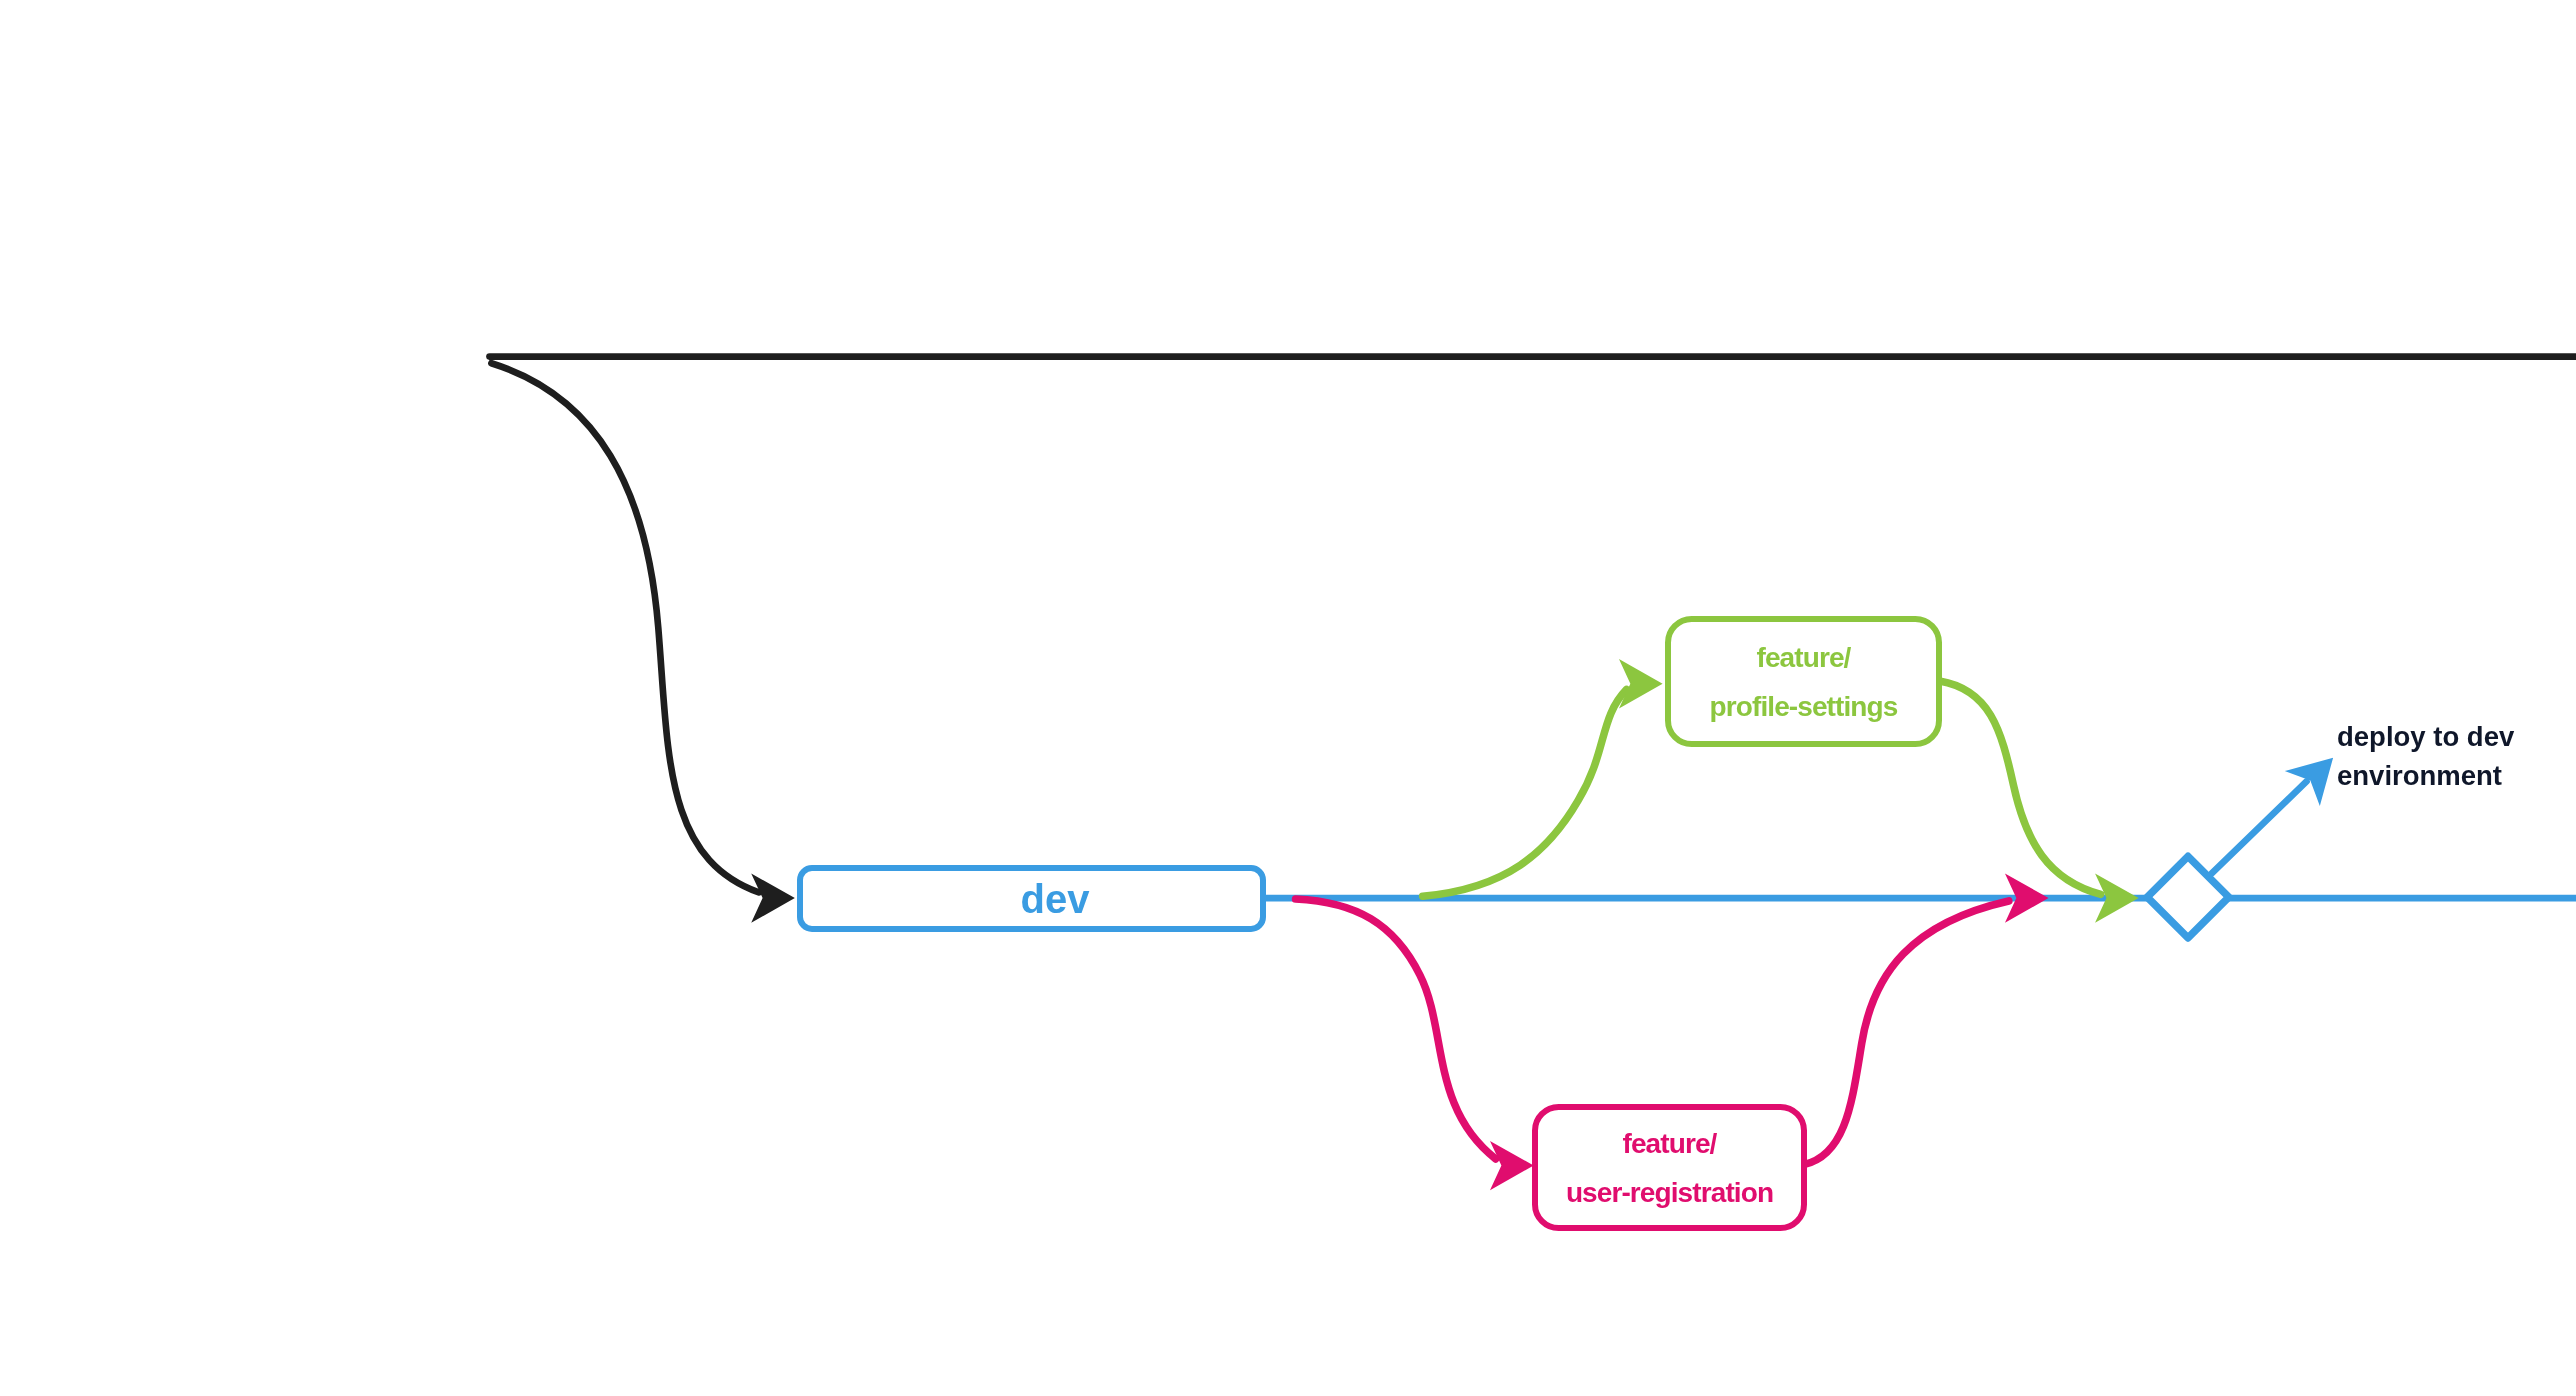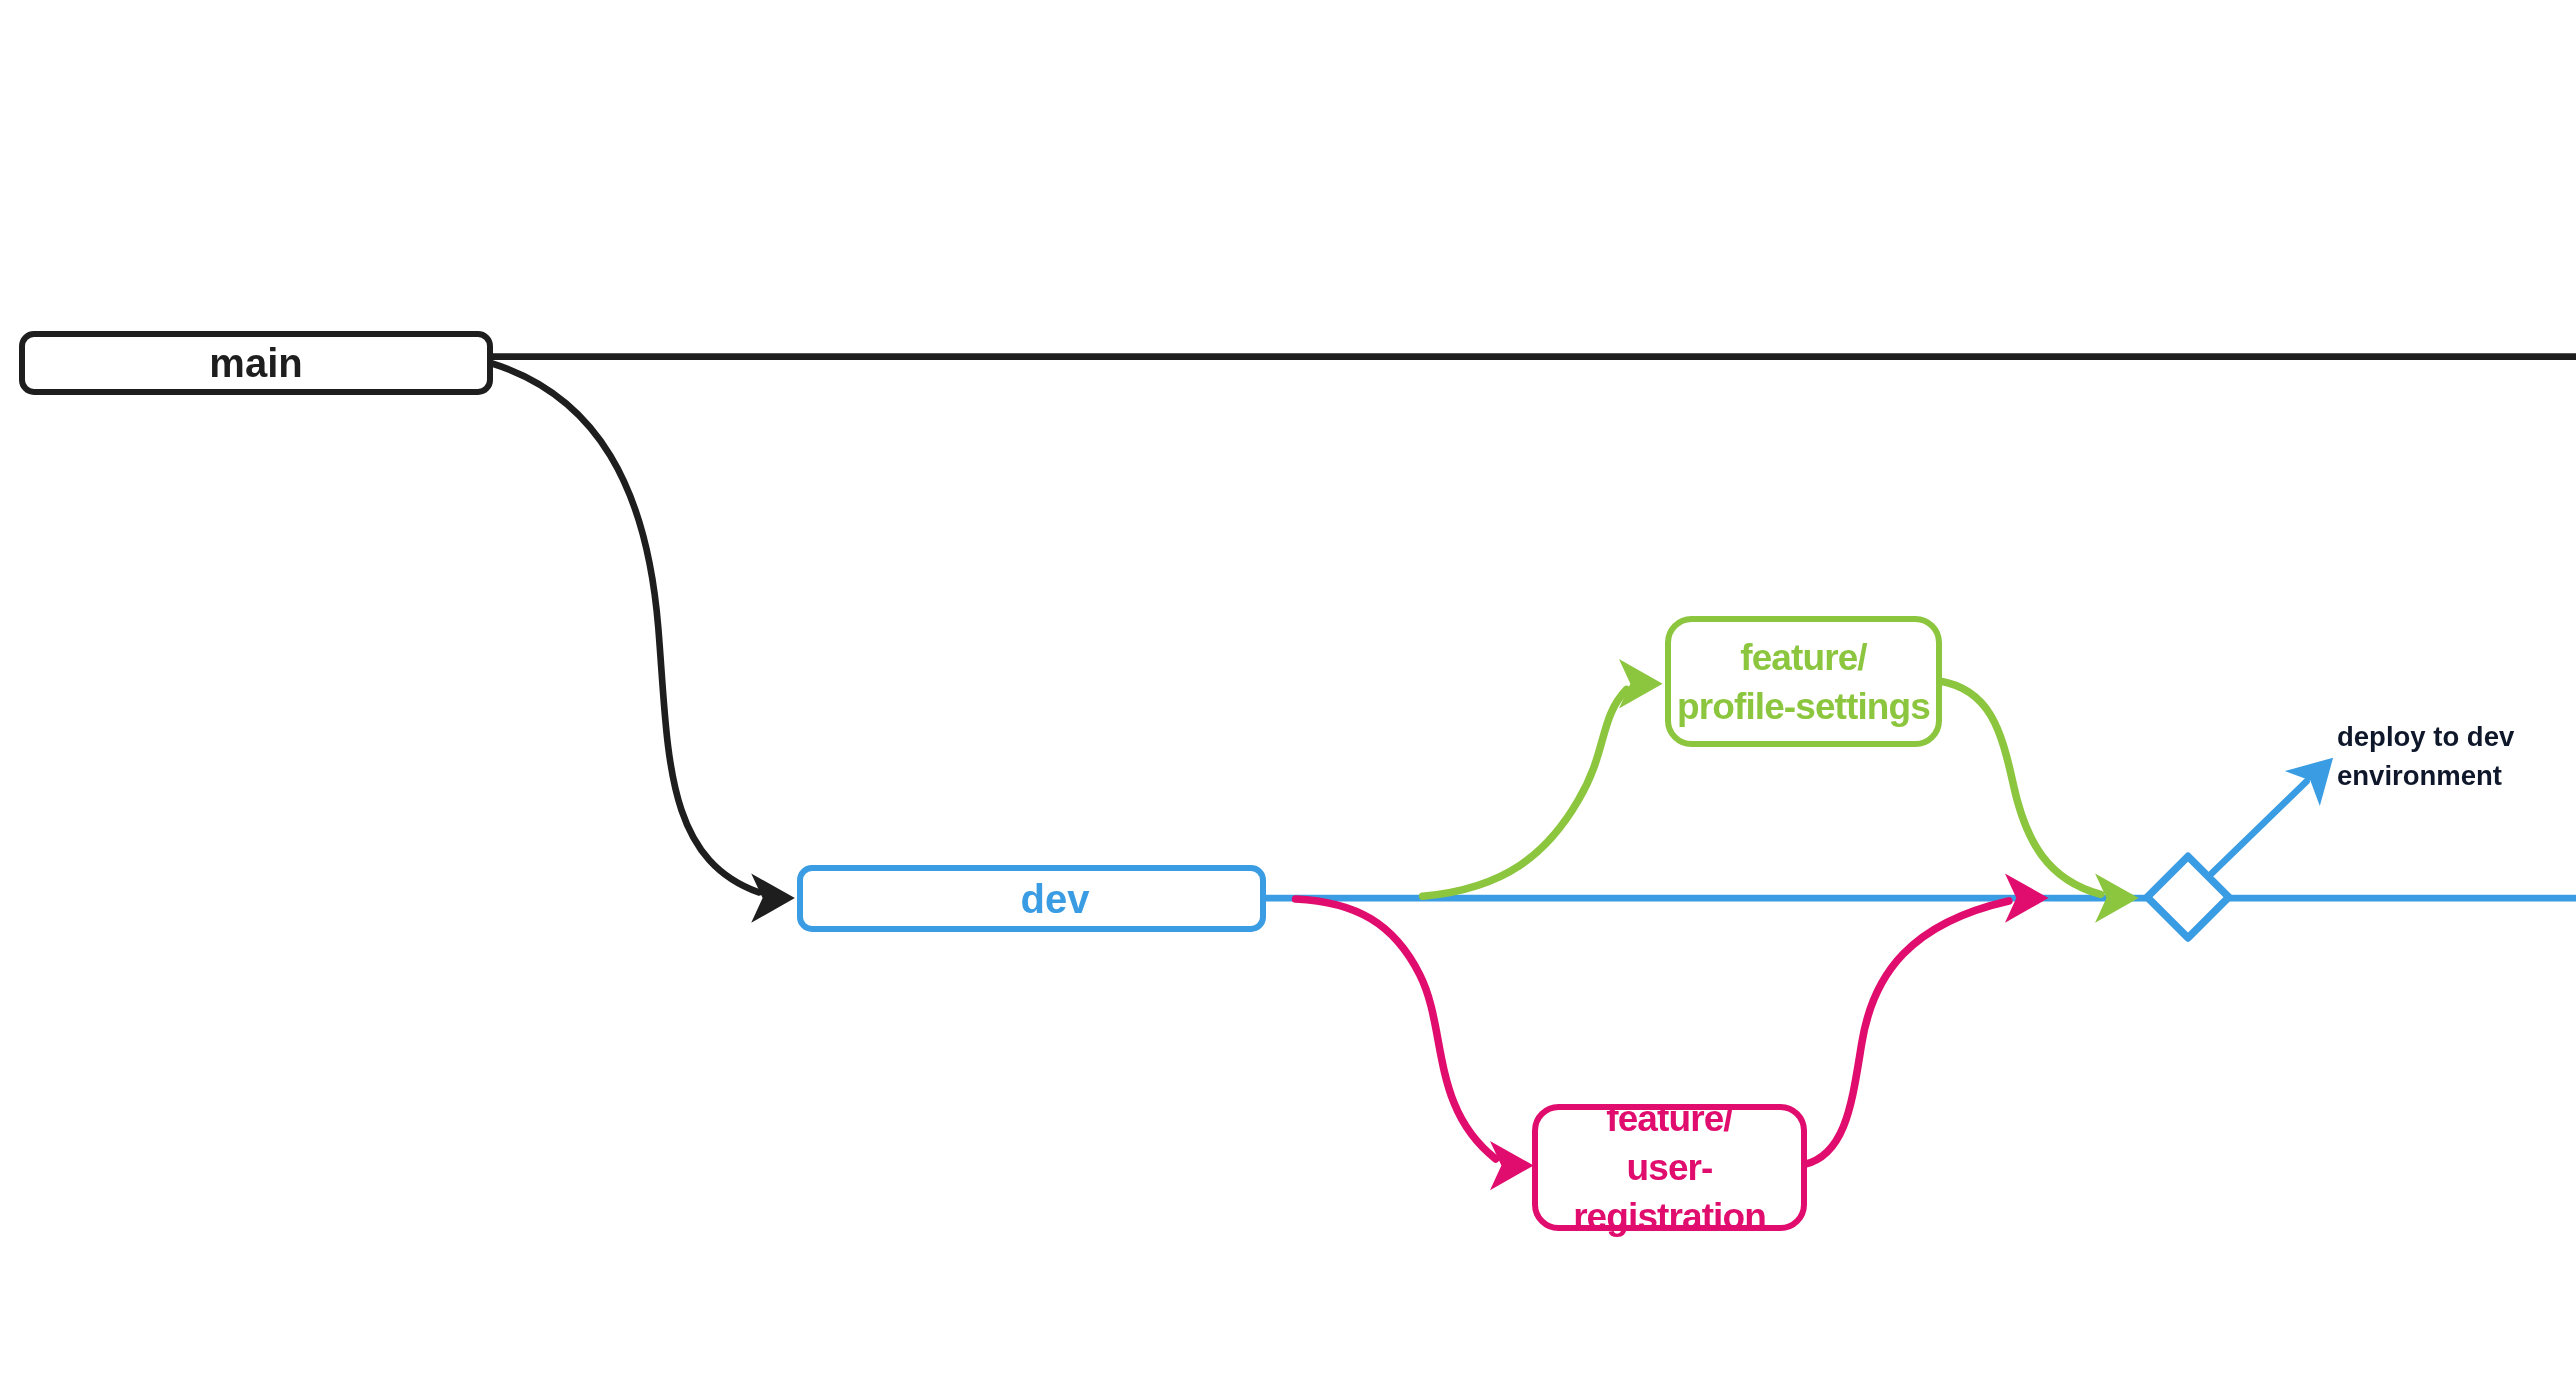--- a/index.html
+++ b/index.html
@@ -27,21 +27,21 @@
     display: flex;
     flex-direction: column;
     align-items: center;
     justify-content: center;
     font-weight: bold;
     text-align: center;
     line-height: 1.2;
   }
 
   .node.single { font-size: 40px; }
-  .node.double { font-size: 37px; letter-spacing: -0.9px; line-height: 49px; }
+  .node.double { font-size: 28px; letter-spacing: -0.9px; line-height: 49px; }
 
   .node-main {
     left: 19px; top: 331px; width: 474px; height: 64px;
     border-radius: 15px;
   }
   .node-dev {
     left: 797px; top: 865px; width: 469px; height: 67px;
     border-radius: 15px;
   }
   .node-feature-profile {
@@ -100,23 +100,20 @@
     </g>
 
     <g>
       <path d="M 2332 921 L 2432 824" fill="none" stroke-width="7" stroke-linecap="round" stroke="#3a9ce2"></path>
       <polygon points="2460,799 2446,850 2436,823 2409,813" fill="#3a9ce2"></polygon>
     </g>
 
     <polygon points="2264,946 2307,903 2350,946 2307,989" fill="#ffffff" stroke-width="8" stroke-linejoin="round" stroke="#3a9ce2"></polygon>
   </svg>
 
-  <div class="node node-main single" style="border-color: rgb(30, 30, 30); color: rgb(30, 30, 30);">
-    <span>main</span>
-  </div>
 
   <div class="node node-dev single" style="border-color: rgb(58, 156, 226); color: rgb(58, 156, 226); padding-left: 47px;">
     <span>dev</span>
   </div>
 
   <div class="node node-feature-profile double" style="border-color: rgb(140, 198, 63); color: rgb(140, 198, 63);">
     <span>feature/</span>
     <span>profile-settings</span>
   </div>
 

